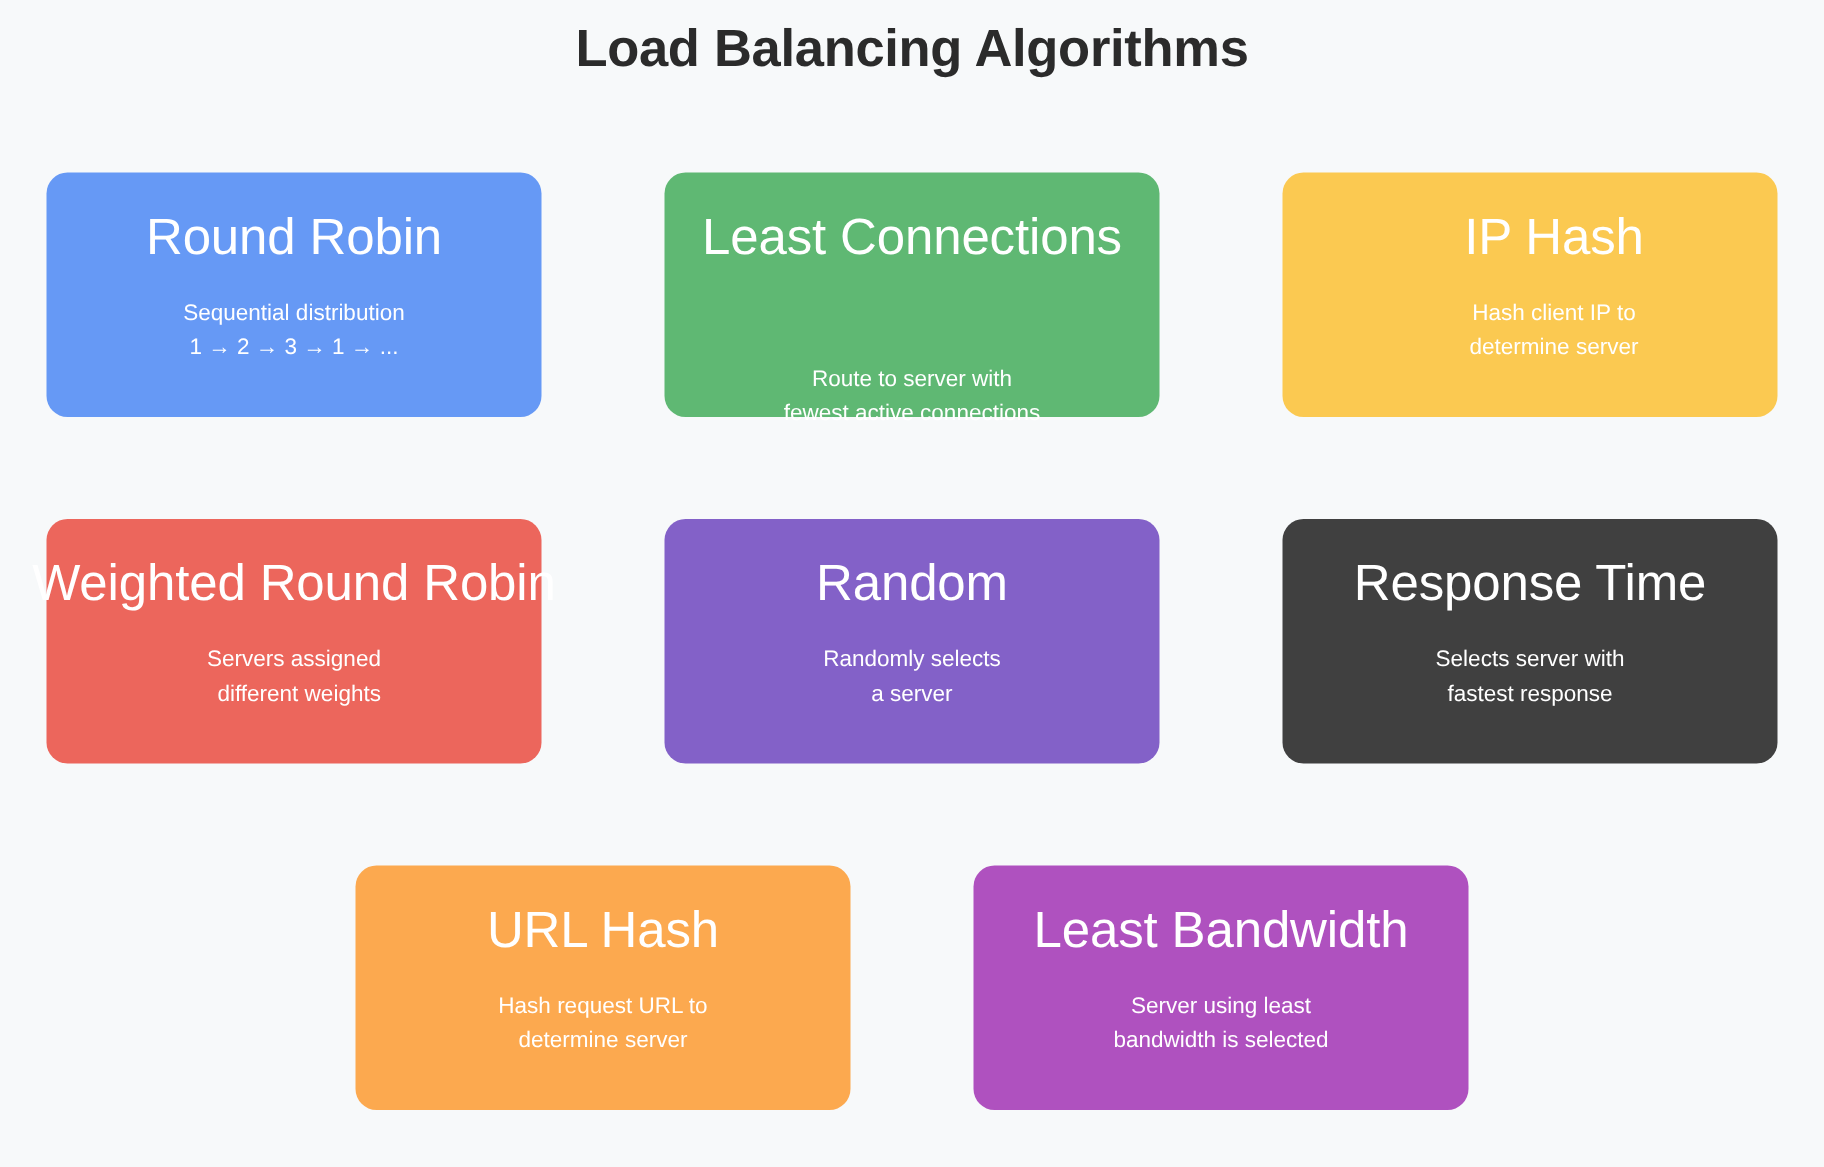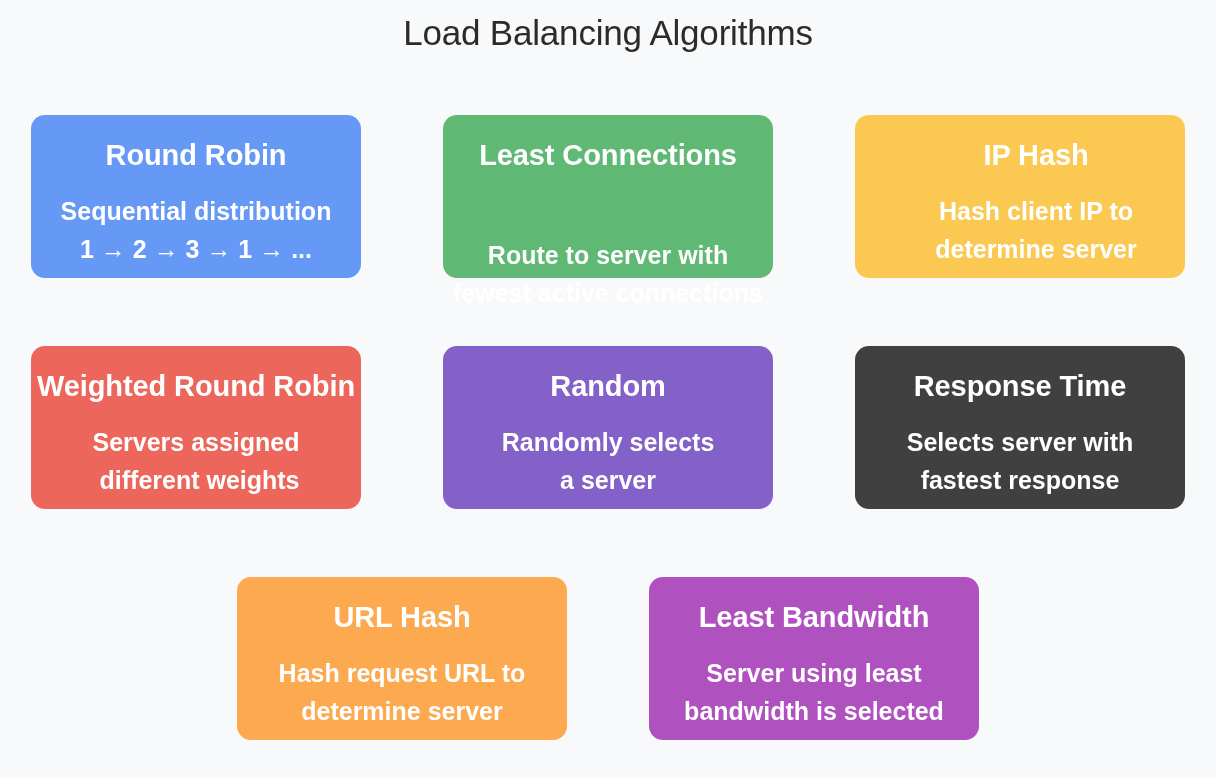--- a/index.html
+++ b/index.html
@@ -18,21 +18,21 @@
     width: 1216px;
     height: 778px;
   }
   .page-title {
     position: absolute;
     top: 13px;
     left: 0;
     width: 1216px;
     text-align: center;
     font-size: 35px;
-    font-weight: normal;
+    font-weight: bold;
     color: #2b2b2b;
     letter-spacing: -0.2px;
   }
   .card-grid {
     position: absolute;
     top: 115px;
     left: 0;
     width: 1216px;
   }
   .card-row {
@@ -49,31 +49,31 @@
     display: flex;
     flex-direction: column;
     align-items: center;
     justify-content: flex-start;
     padding-top: 24px;
     color: #ffffff;
     text-align: center;
     flex: 0 0 auto;
   }
   .card-title {
-    font-size: 29px;
-    font-weight: bold;
+    font-size: 34px;
+    font-weight: normal;
     line-height: 1.15;
     white-space: nowrap;
     letter-spacing: -0.1px;
   }
   .card-desc {
     margin-top: 20px;
-    font-size: 25px;
+    font-size: 15px;
     line-height: 1.52;
-    font-weight: bold;
+    font-weight: normal;
     white-space: pre-line;
   }
 </style>
 </head>
 <body style="background: rgb(247, 249, 250);">
 
 <div class="page">
 
   <div class="page-title">Load Balancing Algorithms</div>
 

